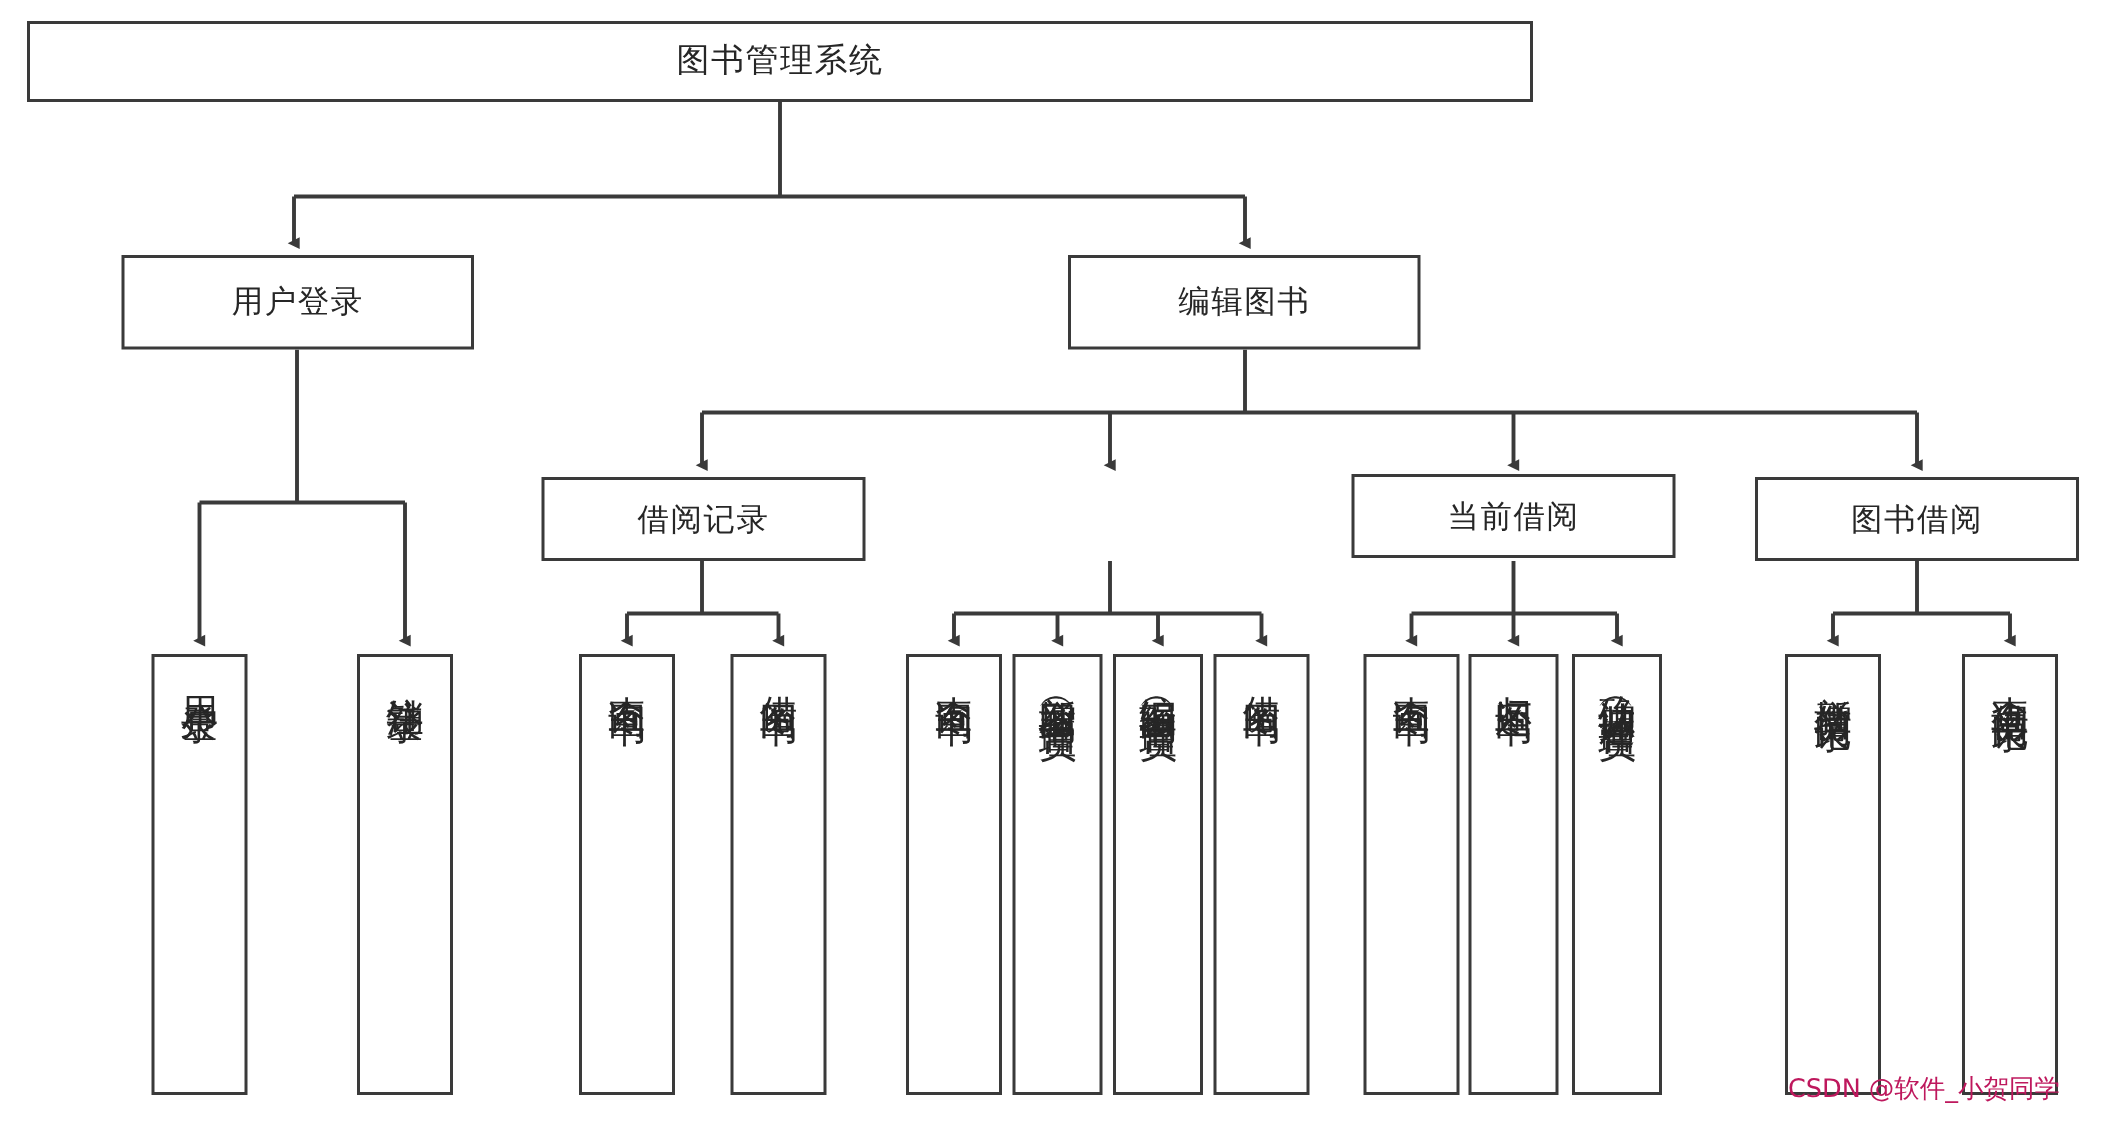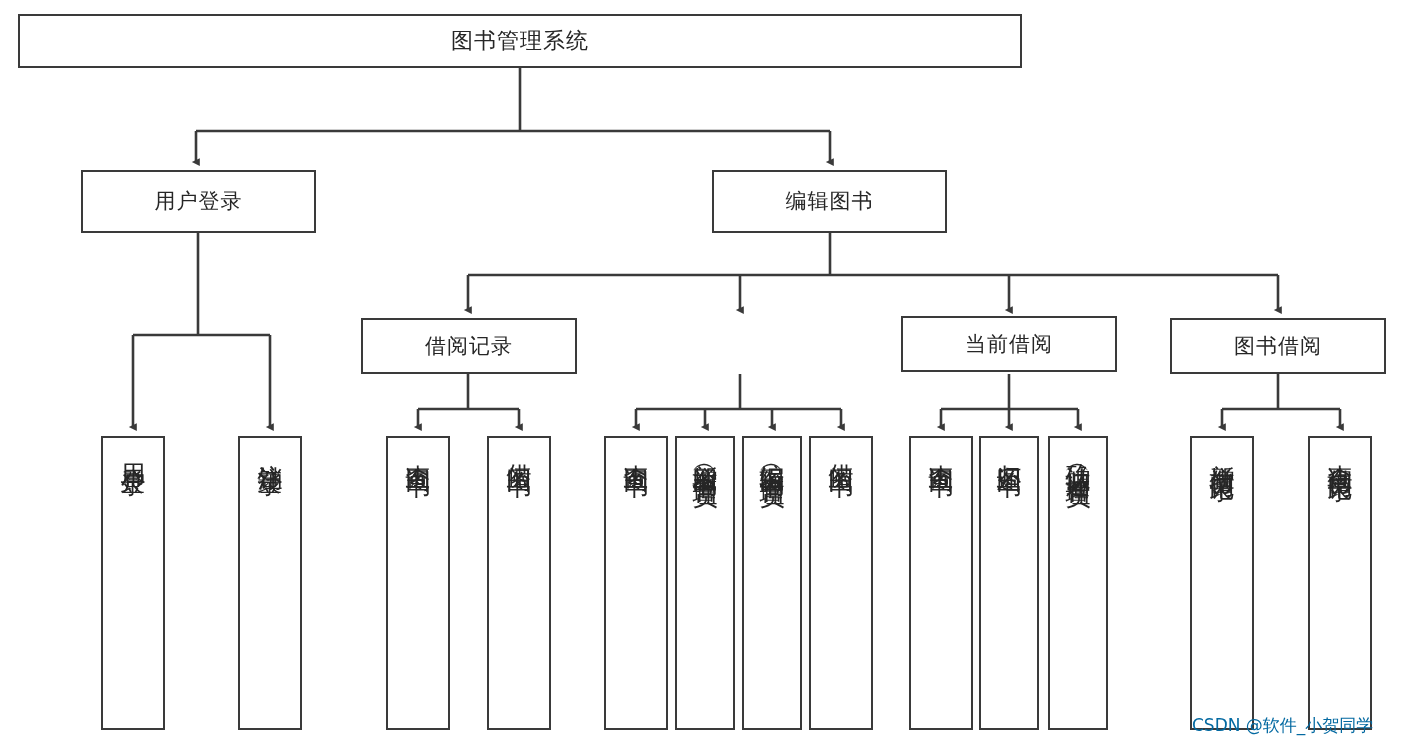--- a/index.html
+++ b/index.html
@@ -59,21 +59,21 @@
     letter-spacing: 3px;
     line-height: 1;
     margin: 0 auto;
   }
   .node.root .node-label { font-size: 22px; }
   .watermark {
     position: absolute;
     left: 1192px;
     top: 714px;
     font-size: 17px;
-    color: #0369a1;
+    color: #be185d;
     white-space: nowrap;
     z-index: 5;
     font-family: "DejaVu Sans", "Liberation Sans", sans-serif;
   }
 </style>
 </head>
 <body>
 
 <div id="diagram-canvas">
 

